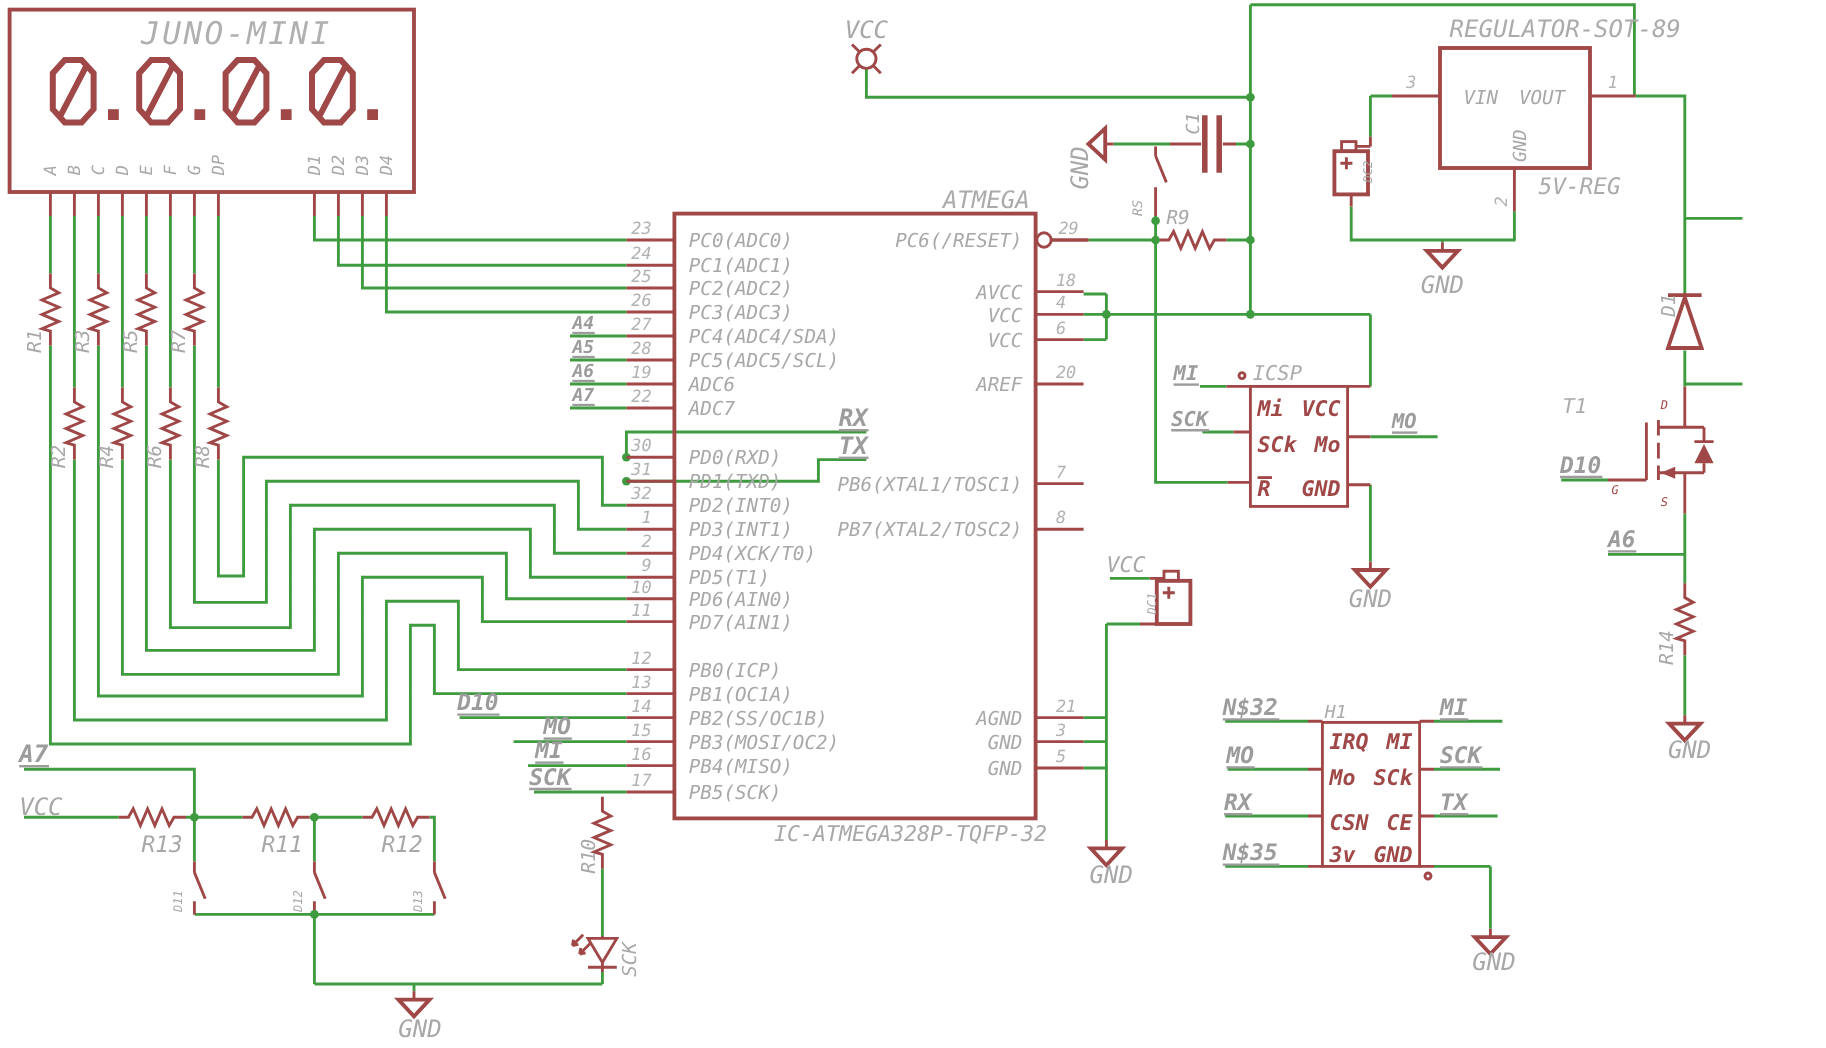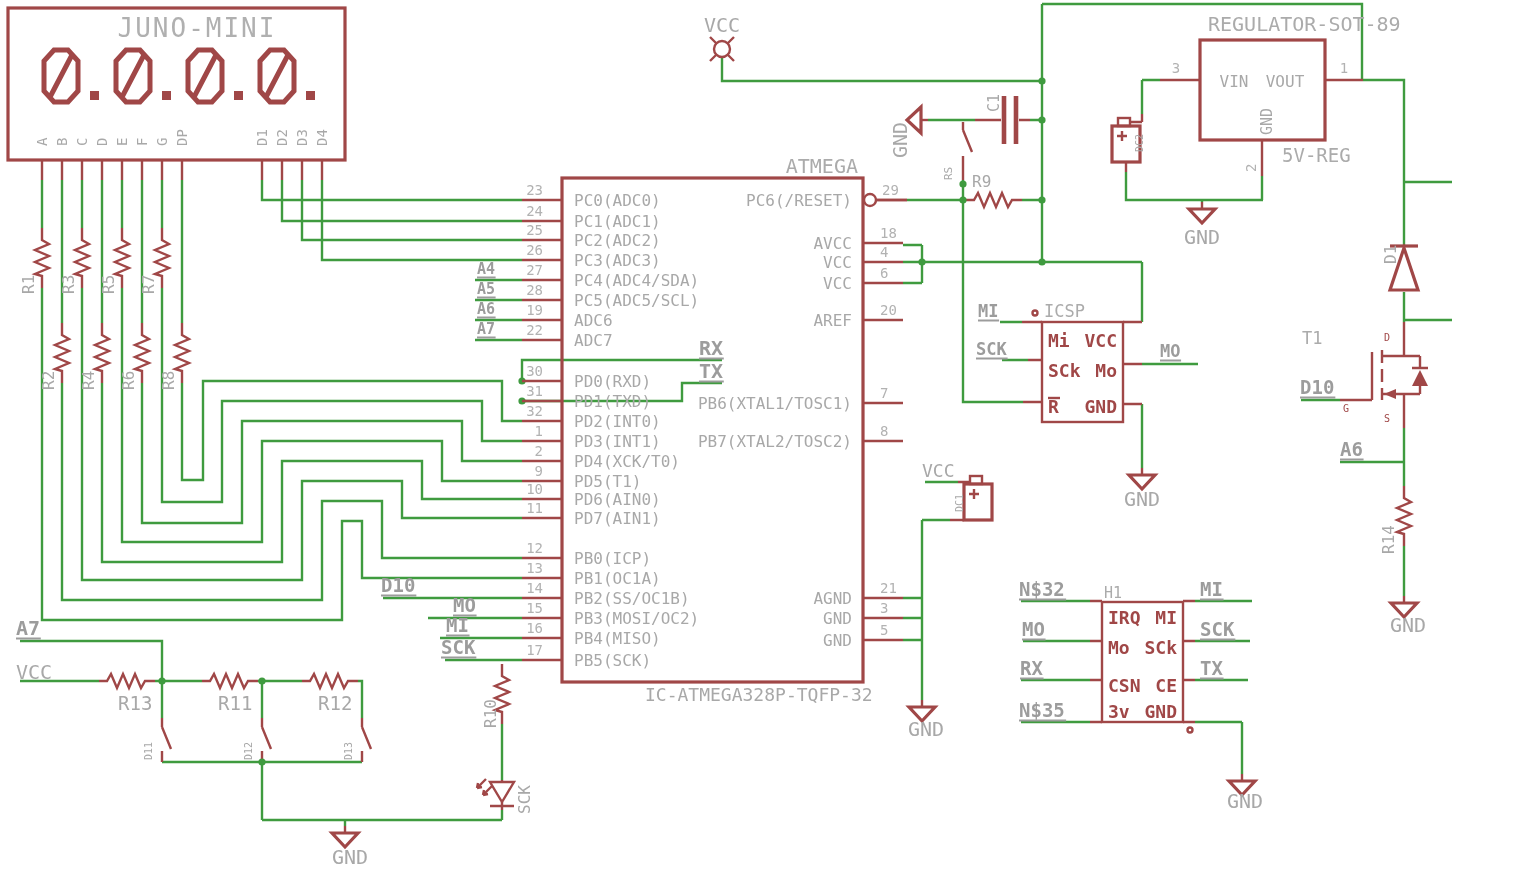--- a/index.html
+++ b/index.html
@@ -1,16 +1,16 @@
 <!DOCTYPE html>
 <html><head>
 <meta charset="utf-8">
 <style>
   html,body{margin:0;padding:0;background:#fff;}
-  #stage{position:relative;width:1452px;height:873px;background:#ffffff;overflow:hidden;}
+  #stage{position:relative;width:1452px;height:873px;background:#ffffff;overflow:hidden;font-style:italic;}
   svg{display:block;}
   text{font-family:"DejaVu Sans Mono","Liberation Mono",monospace;}
   .wire{stroke:#3f9b3f;stroke-width:2.4;fill:none;}
   .part{stroke:#a04747;stroke-width:2.4;fill:none;}
   .part3{stroke:#a04747;stroke-width:3.2;fill:none;}
   .plate{stroke:#a04747;stroke-width:4.6;fill:none;}
   .seg{stroke:#a04747;stroke-width:5;fill:none;stroke-linejoin:miter;}
   .dot{fill:#3f9b3f;stroke:none;}
   .fillpart{fill:#a04747;stroke:none;}
   .tg{fill:#a8a8a8;}

